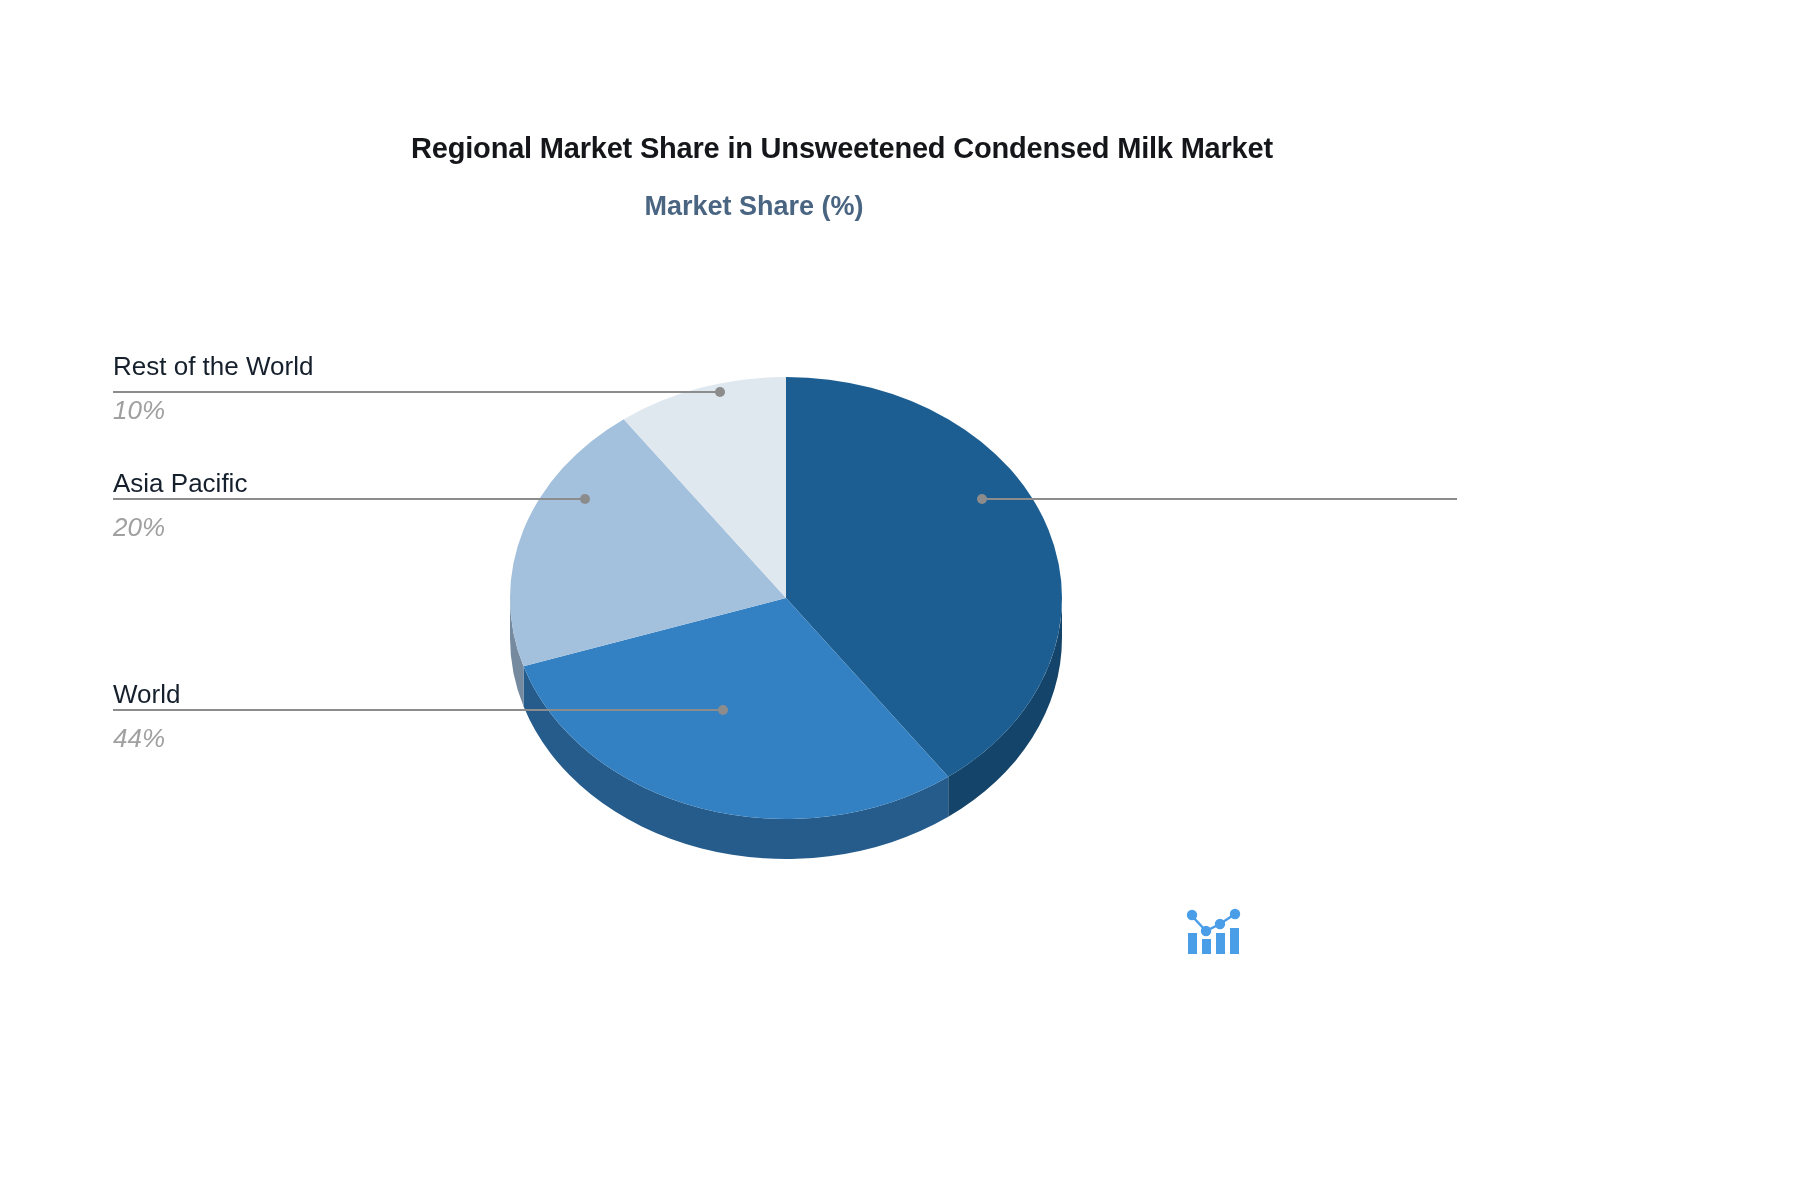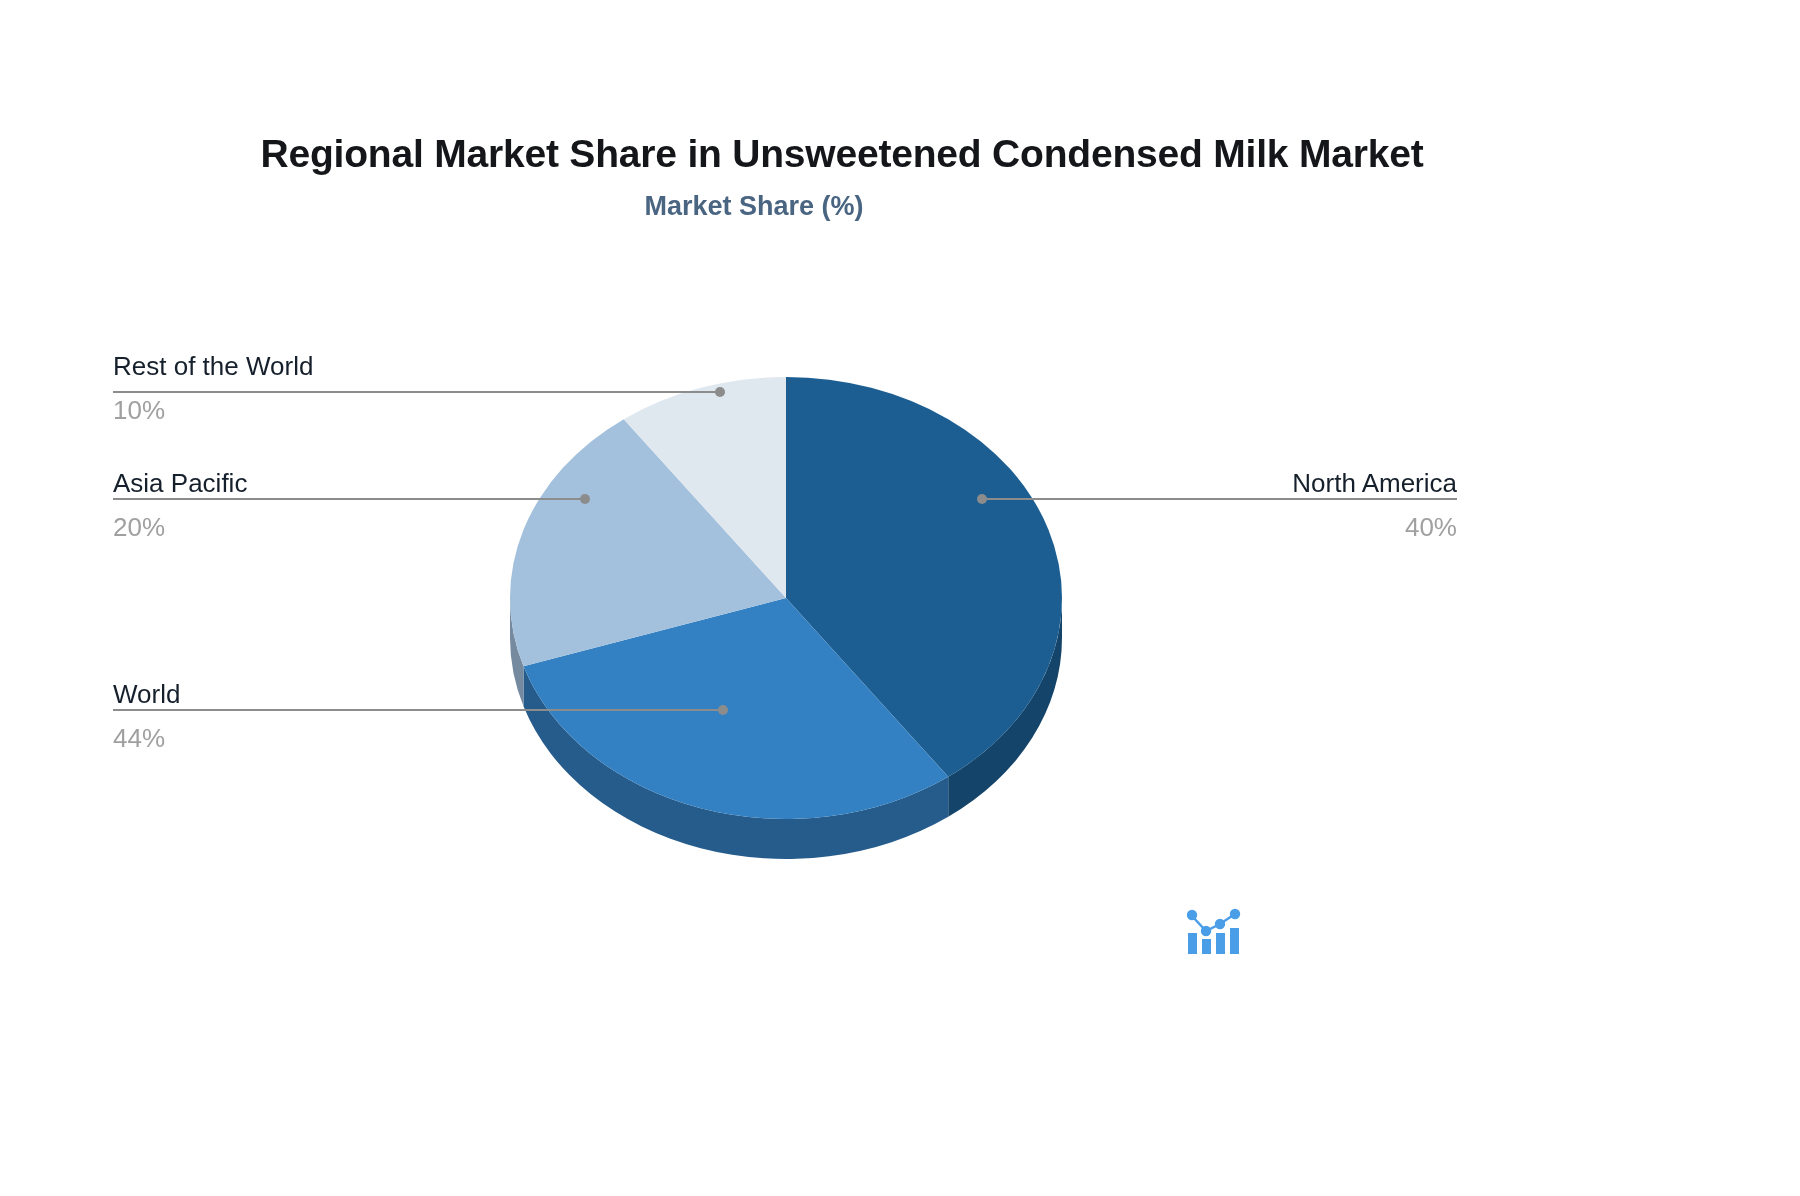--- a/index.html
+++ b/index.html
@@ -22,21 +22,21 @@
     background: #ffffff;
   }
 
   
   .title {
     position: absolute;
     top: 133px;
     left: 0;
     width: 1684px;
     text-align: center;
-    font-size: 39px;
+    font-size: 29px;
     font-weight: bold;
     color: #15161a;
     letter-spacing: -0.2px;
     line-height: 1.1;
   }
   .subtitle {
     position: absolute;
     top: 192px;
     left: 0;
     width: 1508px;
@@ -72,20 +72,21 @@
     color: #16202c;
     line-height: 1.0;
     white-space: nowrap;
   }
   .callout .c-val {
     font-size: 26px;
     color: #a0a0a0;
     line-height: 1.0;
     white-space: nowrap;
     margin-top: 18px;
+    font-style: italic;
   }
   .callout.left .c-name,
   .callout.left .c-val { text-align: left; }
   .callout.right .c-name,
   .callout.right .c-val { text-align: right; }
 
   
   #logo {
     position: absolute;
     left: 1185px;
@@ -158,24 +159,20 @@
   <div class="callout left" style="left:113px; top:470px;">
     <div class="c-name">Asia Pacific</div>
     <div class="c-val">20%</div>
   </div>
 
   <div class="callout left" style="left:113px; top:681px;">
     <div class="c-name">World</div>
     <div class="c-val">44%</div>
   </div>
 
-  <div class="callout right" style="right:343px; top:470px;">
-    <div class="c-name">North America</div>
-    <div class="c-val">40%</div>
-  </div>
 
   <div id="logo">
     <svg id="logo-mark" width="58" height="54" viewBox="0 0 58 54" xmlns="http://www.w3.org/2000/svg">
 
       <polyline points="7,13 21,28 35,21 50,11" fill="none" stroke="#4a9ee8" stroke-width="2.5"></polyline>
 
       <circle cx="7" cy="12" r="5.2" fill="#4a9ee8"></circle>
       <circle cx="21" cy="28" r="5.2" fill="#4a9ee8"></circle>
       <circle cx="35" cy="21" r="5.2" fill="#4a9ee8"></circle>
       <circle cx="50" cy="11" r="5.2" fill="#4a9ee8"></circle>

